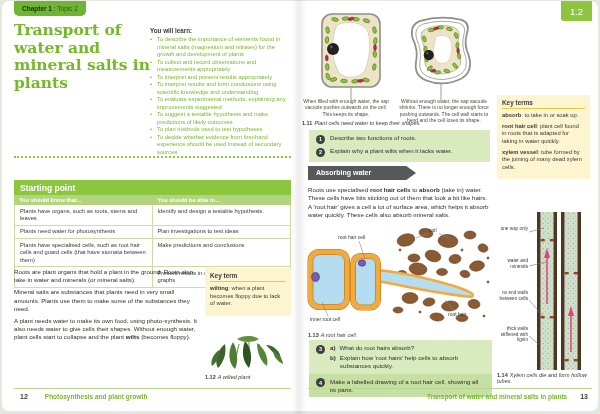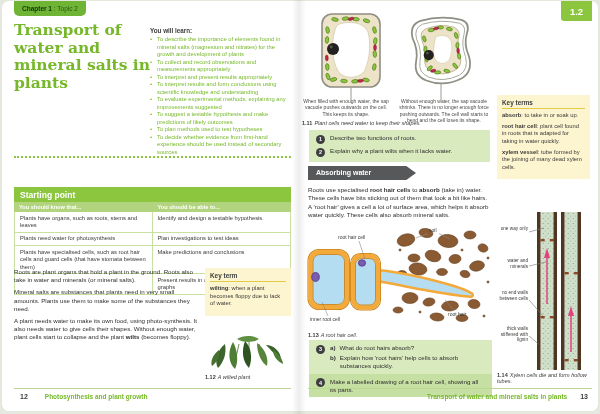--- a/index.html
+++ b/index.html
@@ -22,21 +22,21 @@
   .page-title { left:14px; top:21px; width:136px; font-family:"DejaVu Serif", serif;
     font-weight:bold; font-size:15.5px; line-height:1.13; color:#76b82a; }
   .learn { left:150px; top:27px; width:141px; }
   .learn h4 { font-size:6.3px; color:#3c3c3b; margin-bottom:2px; }
   .learn ul { list-style:none; }
   .learn li { position:relative; padding-left:7px; font-size:5.8px; line-height:1.3;
     color:#76b82a; }
   .learn li::before { content:"•"; position:absolute; left:0; color:#76b82a; }
   .dotted-sep { left:14px; top:156px; width:277px; border-top:2px dotted #8cc63f; }
 
-  .sp { left:14px; top:180px; width:277px; font-size:5.8px;margin-top:7px; }
+  .sp { left:14px; top:180px; width:277px; font-size:5.8px; }
   .sp-title { background:#8cc63f; color:#fff; font-weight:bold; font-size:8.5px;
     padding:2.5px 6px; }
   .sp-head { display:grid; grid-template-columns:1fr 1fr; background:#b2d47e; }
   .sp-head div { color:#fff; font-weight:bold; font-size:5.6px; padding:2px 5px; }
   .sp-body { display:grid; grid-template-columns:1fr 1fr; border:1px solid #c9e0a2; border-top:none; background:#fff; }
   .sp-cell { padding:2.5px 5px; line-height:1.28; color:#3a3a38; border-bottom:1px solid #c9e0a2; }
   .sp-cell:nth-child(odd) { border-right:1px solid #c9e0a2; }
   .sp-cell:nth-child(7), .sp-cell:nth-child(8) { border-bottom:none; }
 
   .paras { left:14px; top:268px; width:184px; }
@@ -58,21 +58,21 @@
   .fl-left  { left:14px; top:388px; width:277px; }
   .fl-right { left:308px; top:388px; width:284px; }
   .footer { top:393px; display:flex; align-items:baseline; }
   .footer .pn { font-size:7px; font-weight:bold; color:#3c3c3b; }
   .footer .sec { font-size:6.5px; font-weight:bold; color:#76b82a; }
   .footer-left { left:20px; width:270px; gap:17px; }
   .footer-right { left:308px; width:280px; justify-content:flex-end; gap:13px; }
 
   
   .corner-tag { left:561px; top:1px; width:31px; height:20px; background:#8cc63f;
-    color:#fff; font-weight:bold; font-size:9.5px; display:flex; align-items:center;
+    color:#fff; font-weight:normal; font-size:9.5px; display:flex; align-items:center;
     justify-content:center; border-radius:0 0 0 3px; }
   .cellcap { font-size:5px; color:#4a4a48; text-align:center; line-height:1.25; }
   .fig111 { left:302px; top:120px; width:190px; }
   .qbox { background:#d9eabf; }
   .qbox1 { left:309px; top:130px; width:181px; padding:4px 7px 2px; }
   .qrow { display:flex; gap:5px; margin-bottom:3.5px; align-items:flex-start; }
   .qbadge { width:9px; height:9px; border-radius:50%; background:#3e3e40; color:#fff;
     font-size:5.5px; font-weight:bold; display:flex; align-items:center;
     justify-content:center; flex:none; margin-top:0.5px; }
   .qtext { font-size:6.2px; line-height:1.3; color:#2e2e2c; }

